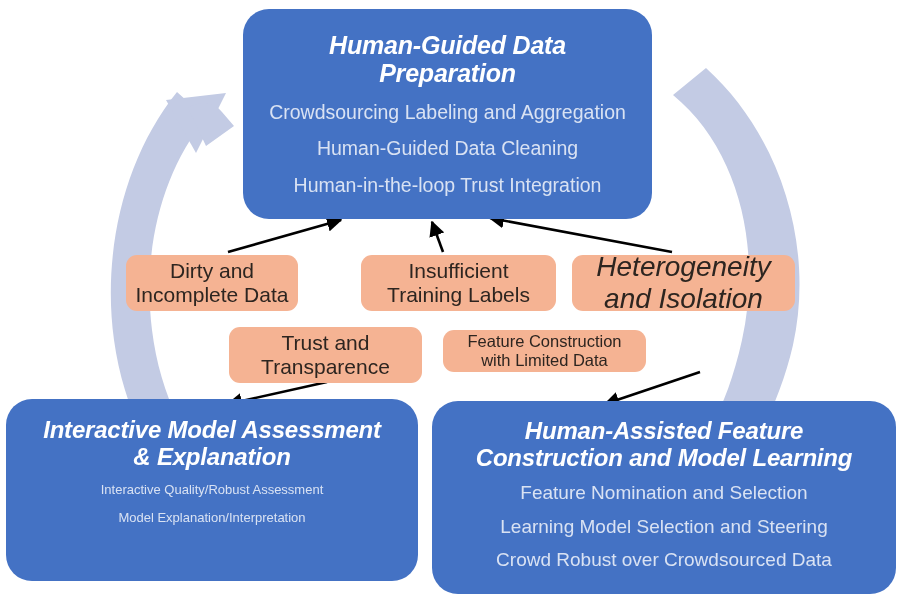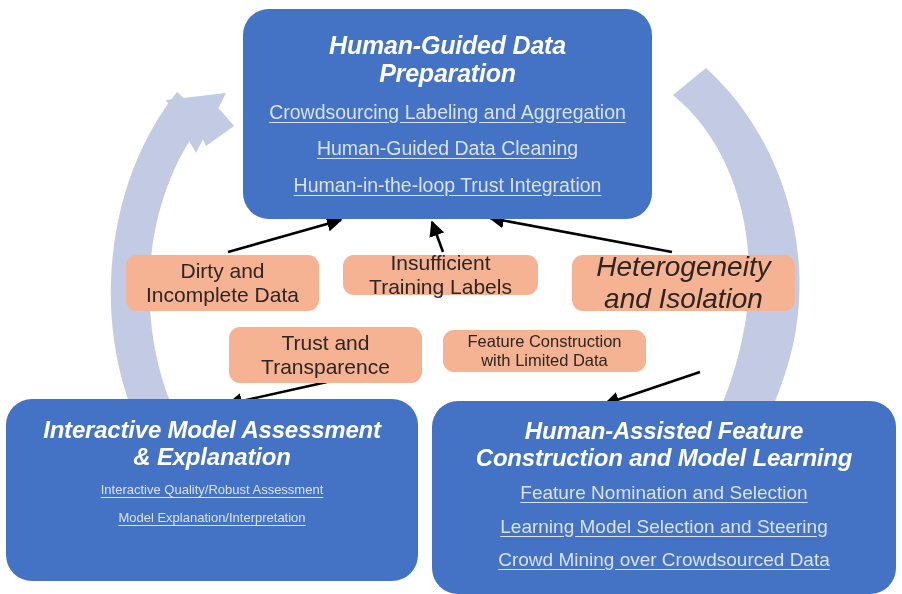--- a/index.html
+++ b/index.html
@@ -61,21 +61,20 @@
     letter-spacing: -0.2px;
   }
   .blue-list {
     list-style: none;
     margin: 0;
     padding: 0;
     width: 100%;
   }
   .blue-list li {
     color: #d9e2f3;
-    text-decoration: underline;
     text-underline-offset: 3px;
     line-height: 1.15;
     white-space: nowrap;
   }
 
   
   #box-top {
     left: 243px;
     top: 9px;
     width: 409px;
@@ -134,25 +133,25 @@
     border-radius: 11px;
     color: #2d2520;
     display: flex;
     align-items: center;
     justify-content: center;
     text-align: center;
     line-height: 1.14;
     padding: 2px 6px;
   }
   #chal-dirty {
-    left: 126px; top: 255px; width: 193px; height: 56px;
+    left: 126px; top: 255px; width: 172px; height: 56px;
     font-size: 21px;
   }
   #chal-labels {
-    left: 343px; top: 255px; width: 195px; height: 40px;
+    left: 361px; top: 255px; width: 195px; height: 56px;
     font-size: 21px;
   }
   #chal-hetero {
     left: 572px; top: 255px; width: 223px; height: 56px;
     font-size: 28px;
     font-style: italic;
   }
   #chal-trust {
     left: 229px; top: 327px; width: 193px; height: 56px;
     font-size: 21px;
@@ -231,21 +230,21 @@
   </div>
 
   <div class="blue-box" id="box-bottom-right">
     <div class="blue-title">
       <div>Human-Assisted Feature</div>
       <div>Construction and Model Learning</div>
     </div>
     <ul class="blue-list">
       <li>Feature Nomination and Selection</li>
       <li>Learning Model Selection and Steering</li>
-      <li>Crowd Mining over Crowdsourced Data</li>
+      <li>Crowd Robust over Crowdsourced Data</li>
     </ul>
   </div>
 
   <div class="orange-box" id="chal-dirty">
     <div>
       <div>Dirty and</div>
       <div>Incomplete Data</div>
     </div>
   </div>
 

